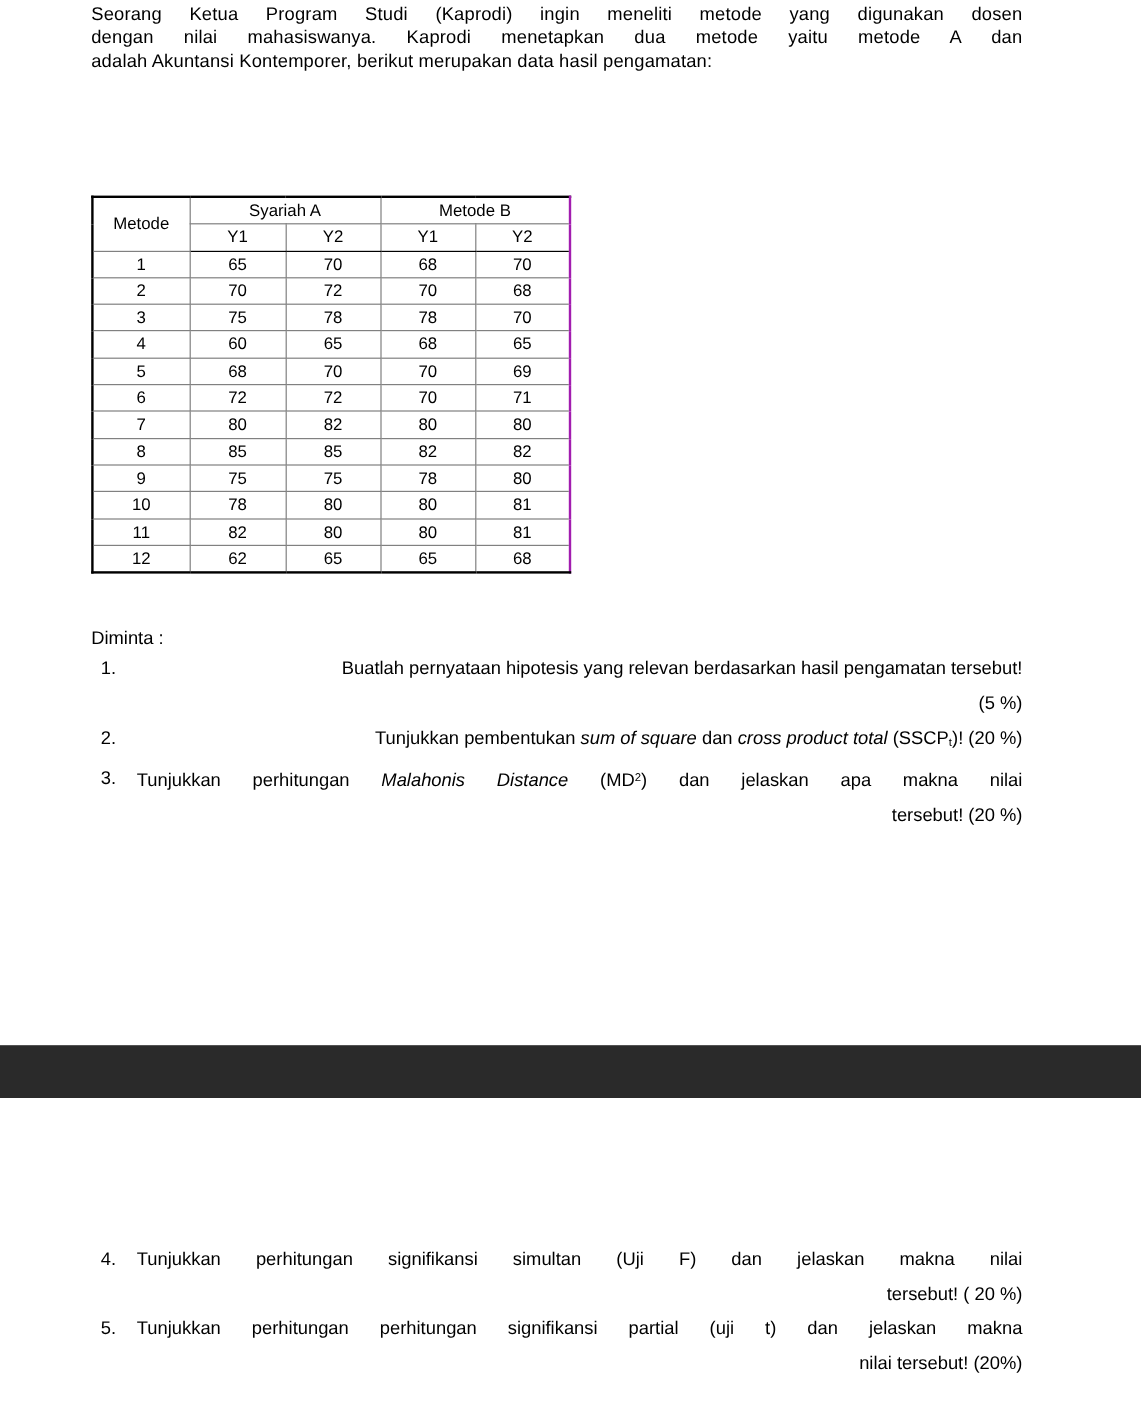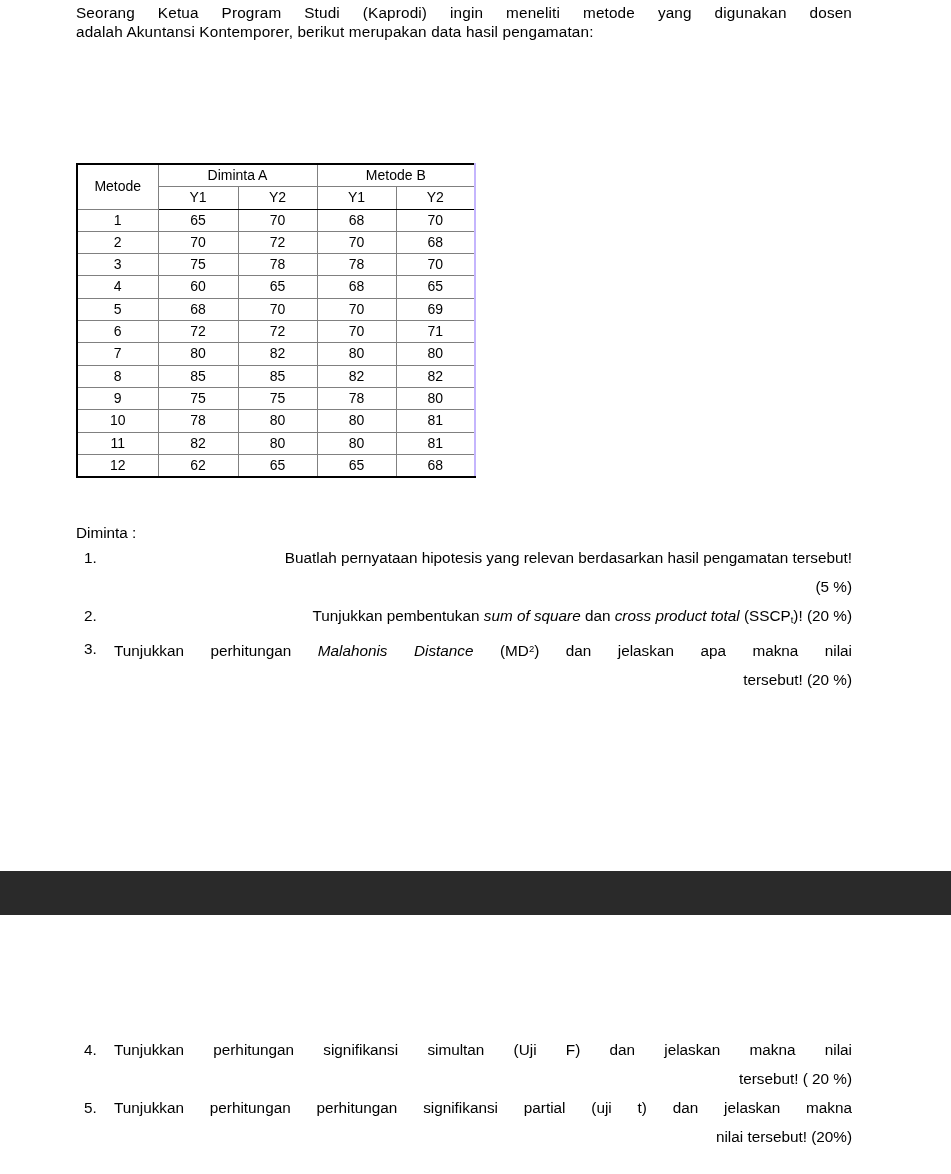--- a/index.html
+++ b/index.html
@@ -78,21 +78,21 @@
   .data-table tr.hdr-bottom td,
   .data-table tr.hdr-bottom th {
     border-bottom: 1.5px solid #000;
   }
   .data-table col.c0 { width: 81px; }
   .data-table col.c1 { width: 80px; }
   .data-table col.c2 { width: 79px; }
   .data-table col.c3 { width: 79px; }
   .data-table col.c4 { width: 79px; }
   .data-table .left-edge { border-left: 2px solid #000; }
-  .data-table .right-edge { border-right: 2px solid #c4b5fd; }
+  .data-table .right-edge { border-right: 2px solid #a21caf; }
   .data-table tr.last-row td { border-bottom: 2px solid #000; text-align: center; }
   .data-table th.group {
     border-bottom: 1px solid #808080;
   }
 
   
   .diminta-label {
     position: absolute;
     left: 76px;
     top: 523px;
@@ -156,35 +156,36 @@
     background: #2a2a2a;
   }
 </style>
 </head>
 <body>
 
 <div class="page">
 
   <div class="intro">
     <span class="just">Seorang Ketua Program Studi (Kaprodi) ingin meneliti metode yang digunakan dosen</span>
+    <span class="just">dengan nilai mahasiswanya. Kaprodi menetapkan dua metode yaitu metode A dan</span>
     <span class="last">adalah Akuntansi Kontemporer, berikut merupakan data hasil pengamatan:</span>
   </div>
 
   <table class="data-table">
     <colgroup>
       <col class="c0">
         <col class="c1">
         <col class="c2">
         <col class="c3">
         <col class="c4">
     </colgroup>
     <thead>
       <tr class="outer-top">
         <th class="left-edge" rowspan="2">Metode</th>
-        <th class="group" colspan="2">Diminta A</th>
+        <th class="group" colspan="2">Syariah A</th>
         <th class="group right-edge" colspan="2">Metode B</th>
       </tr>
       <tr class="hdr-bottom">
         <th>Y1</th>
         <th>Y2</th>
         <th>Y1</th>
         <th class="right-edge">Y2</th>
       </tr>
     </thead>
     <tbody>

